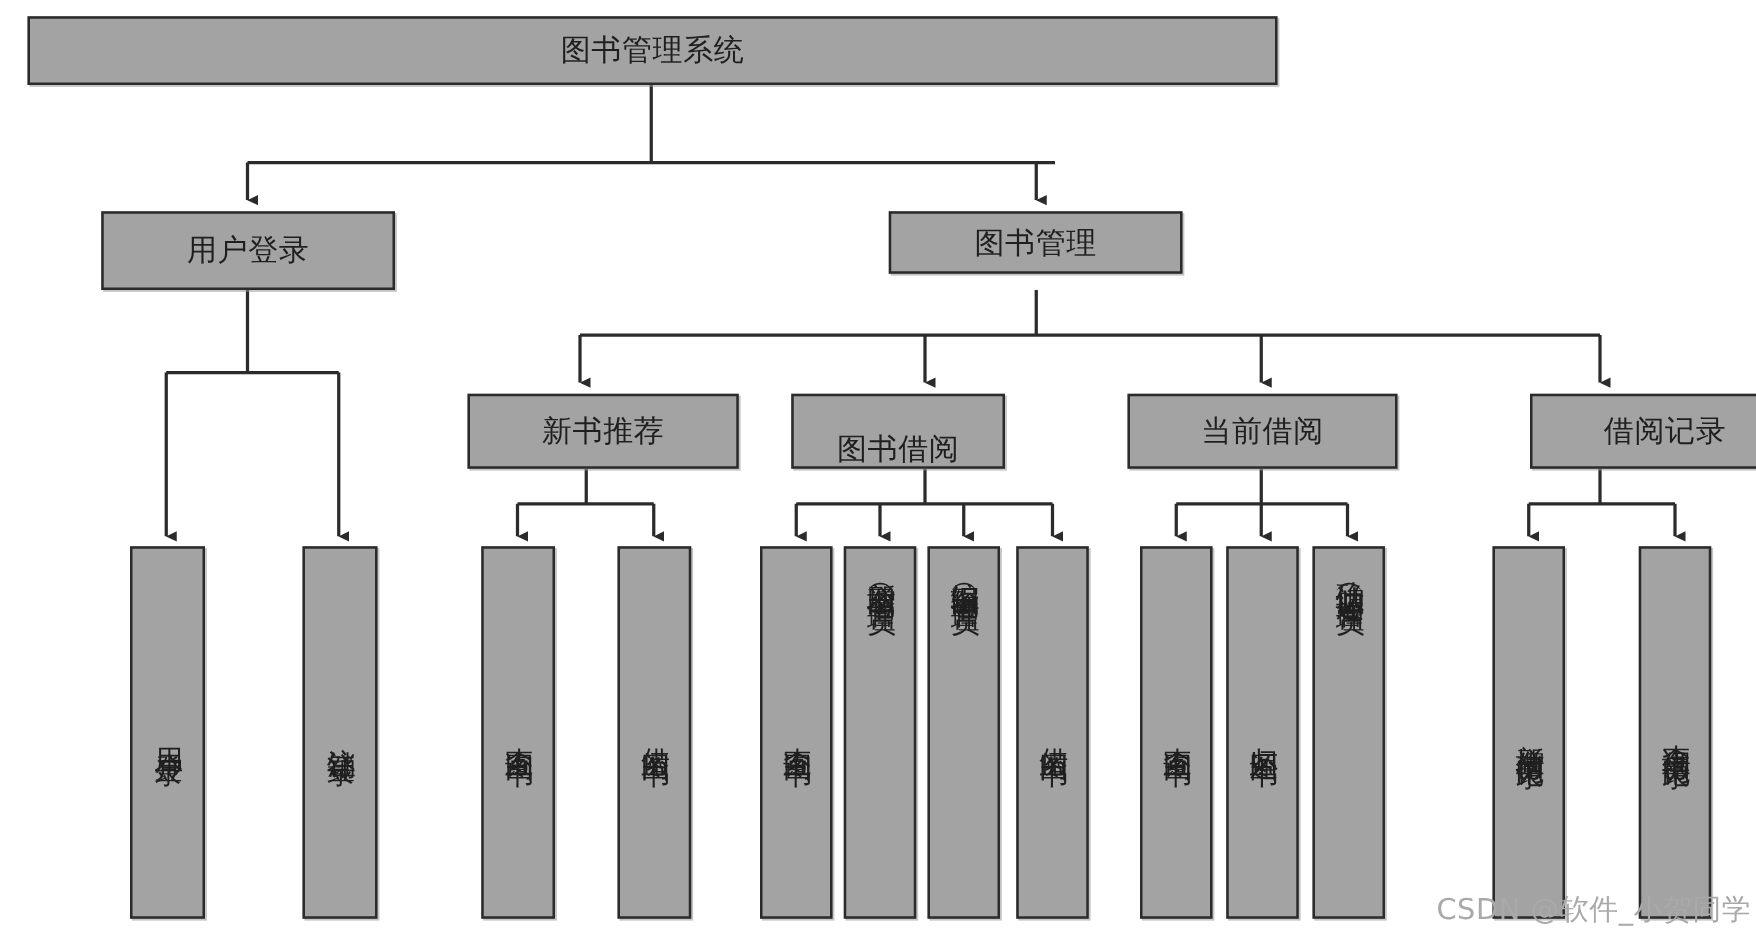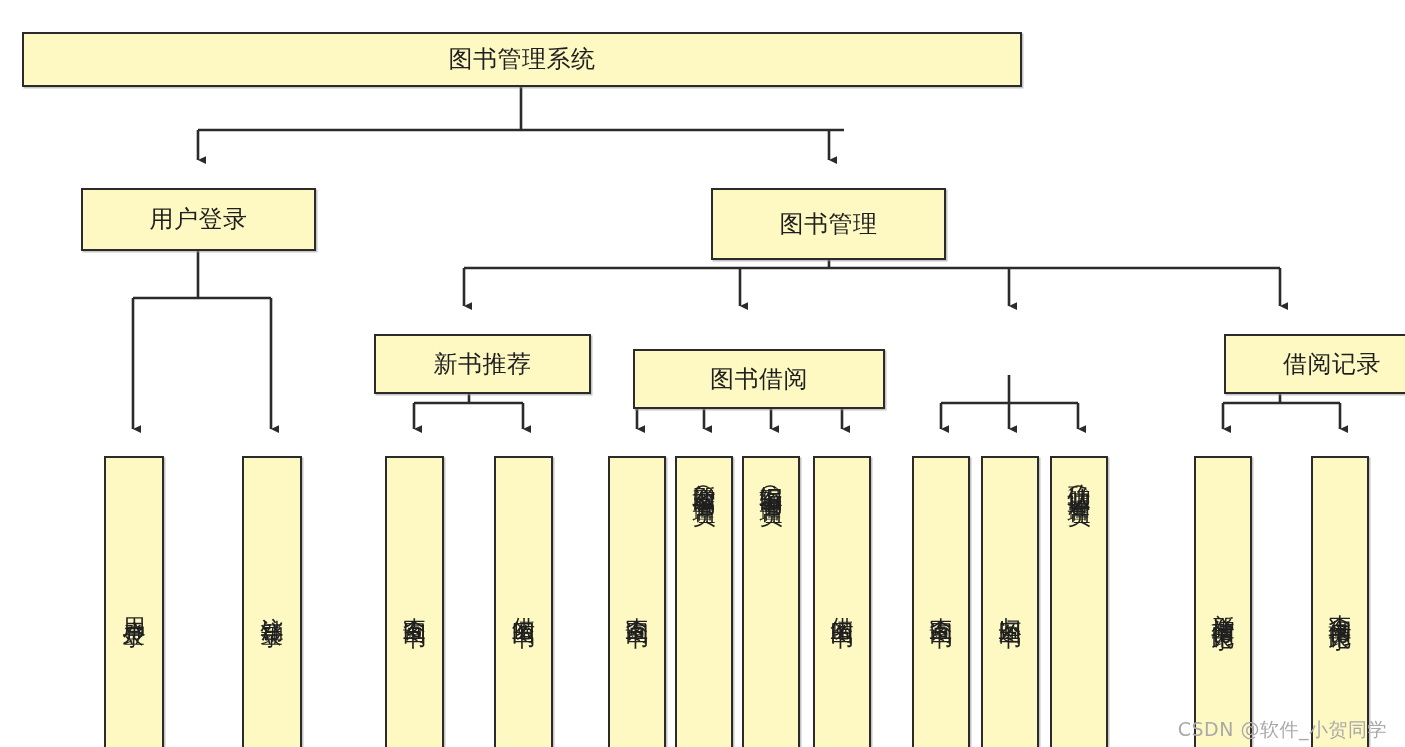--- a/index.html
+++ b/index.html
@@ -22,27 +22,26 @@
     position: absolute;
     left: 0;
     top: 0;
     width: 1405px;
     height: 747px;
     pointer-events: none;
   }
   .node {
     position: absolute;
     box-sizing: border-box;
-    background: #fef9c3;
+    background: #a3a3a3;
     border: 2.5px solid #2b2b2b;
     display: flex;
     align-items: center;
     justify-content: center;
     box-shadow: 1.5px 1.5px 0 rgba(150,150,150,0.55);
-    margin-top: 19px;
   }
   .node .node-label {
     color: #1f1f1f;
     font-size: 24px;
     line-height: 1.18;
     letter-spacing: 0.5px;
     white-space: nowrap;
     text-align: center;
     font-family: "DejaVu Sans", "Liberation Sans", sans-serif;
   }
@@ -57,23 +56,23 @@
     letter-spacing: 3px;
     font-size: 23px;
     line-height: 1;
   }
   .node.v-center {
     align-items: center;
     padding-top: 0;
   }
   #watermark {
     position: absolute;
-    right: 18px;
+    right: 4px;
     bottom: 4px;
-    font-size: 19px;
+    font-size: 23px;
     color: #a9a9a9;
     letter-spacing: 0.5px;
     white-space: nowrap;
     font-family: "DejaVu Sans", "Liberation Sans", sans-serif;
   }
 </style>
 </head>
 <body>
 
 <div id="diagram-root">
@@ -129,32 +128,35 @@
   </svg>
 
   <div class="node" style="left:22px; top:13px; width:1000px; height:55px;">
     <span class="node-label">图书管理系统</span>
   </div>
 
   <div class="node" style="left:81px; top:169px; width:235px; height:63px;">
     <span class="node-label">用户登录</span>
   </div>
 
-  <div class="node" style="left:711px; top:169px; width:235px; height:72px;justify-content:center;">
+  <div class="node" style="left:711px; top:169px; width:235px; height:50px;justify-content:center;">
     <span class="node-label">图书管理</span>
   </div>
 
   <div class="node" style="left:374px; top:315px; width:217px; height:60px;">
     <span class="node-label">新书推荐</span>
   </div>
 
-  <div class="node" style="left:633px; top:330px; width:252px; height:60px;">
+  <div class="node" style="left:633px; top:315px; width:171px; height:60px;align-items:flex-end;">
     <span class="node-label">图书借阅</span>
   </div>
 
+  <div class="node" style="left:902px; top:315px; width:216px; height:60px;">
+    <span class="node-label">当前借阅</span>
+  </div>
 
   <div class="node" style="left:1224px; top:315px; width:216px; height:60px;">
     <span class="node-label">借阅记录</span>
   </div>
 
   <div class="node vertical v-center" style="left:104px; top:437px; width:60px; height:298px;">
     <span class="node-label">用户登录</span>
   </div>
 
   <div class="node vertical v-center" style="left:242px; top:437px; width:60px; height:298px;">

